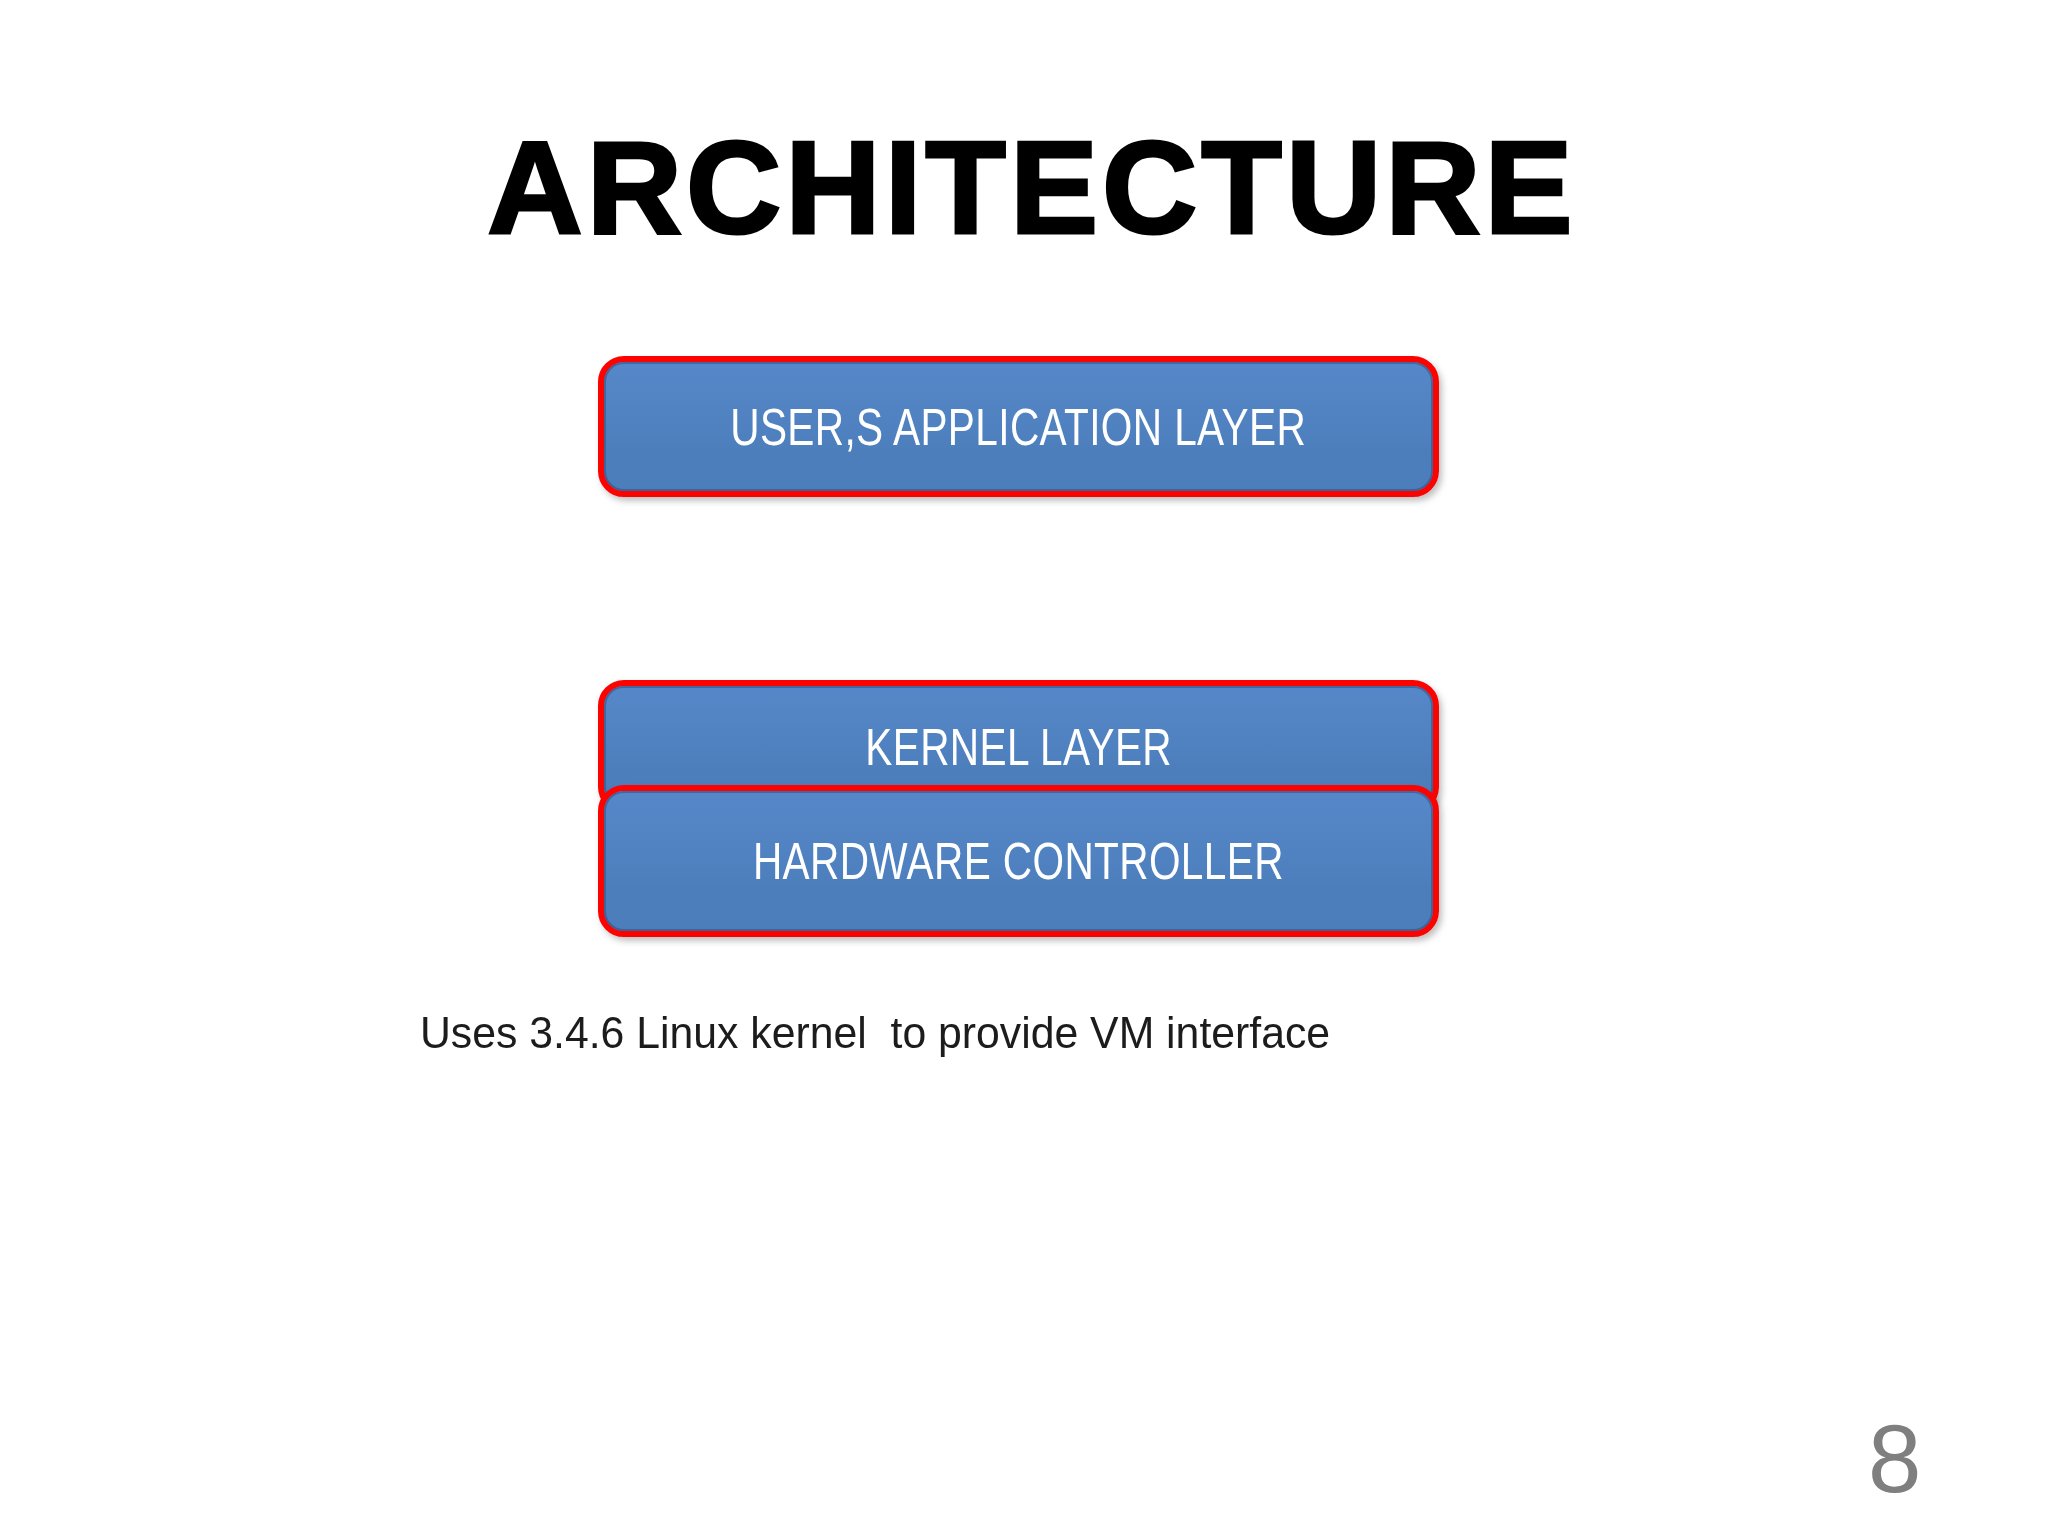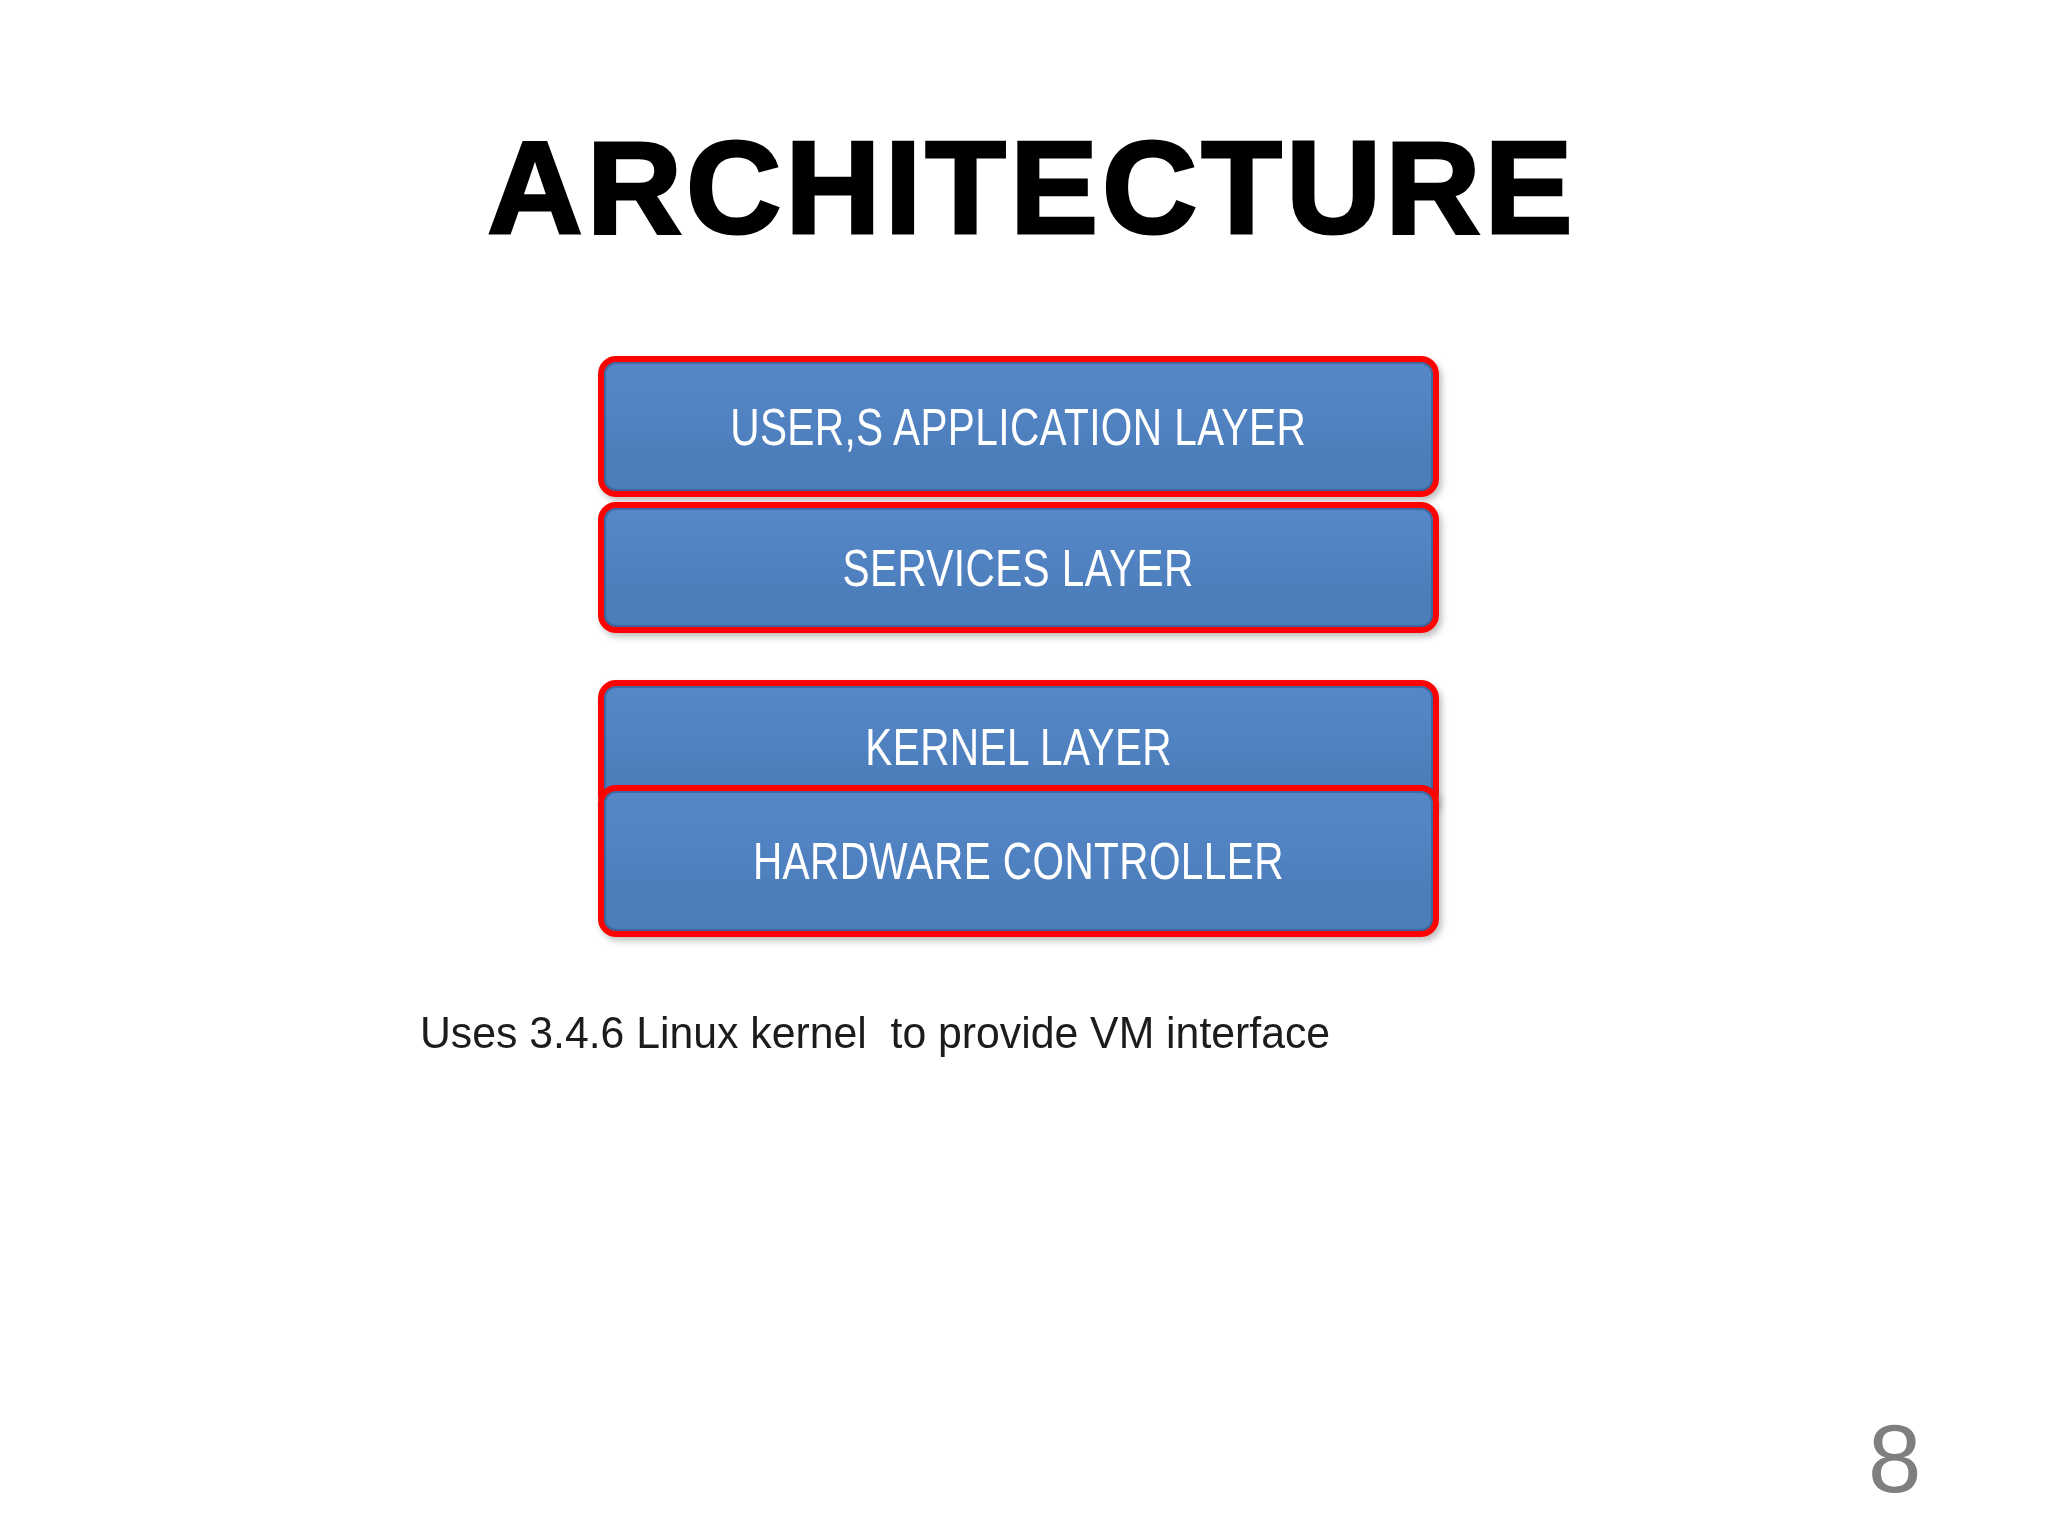--- a/index.html
+++ b/index.html
@@ -36,21 +36,21 @@
     top: 0;
     width: 100%;
     height: 100%;
   }
   .layer {
     position: absolute;
     left: 598px;
     width: 841px;
     box-sizing: border-box;
     border: 6px solid var(--box-border, #fb0300);
-    border-radius: 18px;
+    border-radius: 26px;
     background: linear-gradient(180deg,
       var(--box-fill-top, #5688c9) 0%,
       var(--box-fill, #4d7ebc) 70%);
     display: flex;
     align-items: center;
     justify-content: center;
     box-shadow: 3px 4px 6px rgba(90, 90, 90, 0.38),
                 inset 0 0 0 2px rgba(42, 74, 122, 0.5);
   }
   .layer-1 { top: 356px; height: 141px; }
@@ -91,23 +91,20 @@
 <div class="slide">
 
   <h1 class="title">ARCHITECTURE</h1>
 
   <div class="stack">
 
     <div class="layer layer-1">
       <span class="layer-label">USER,S APPLICATION LAYER</span>
     </div>
 
-    <div class="layer layer-2">
-      <span class="layer-label">SERVICES LAYER</span>
-    </div>
 
     <div class="layer layer-3">
       <span class="layer-label">KERNEL LAYER</span>
     </div>
 
     <div class="layer layer-4">
       <span class="layer-label">HARDWARE CONTROLLER</span>
     </div>
 
   </div>

